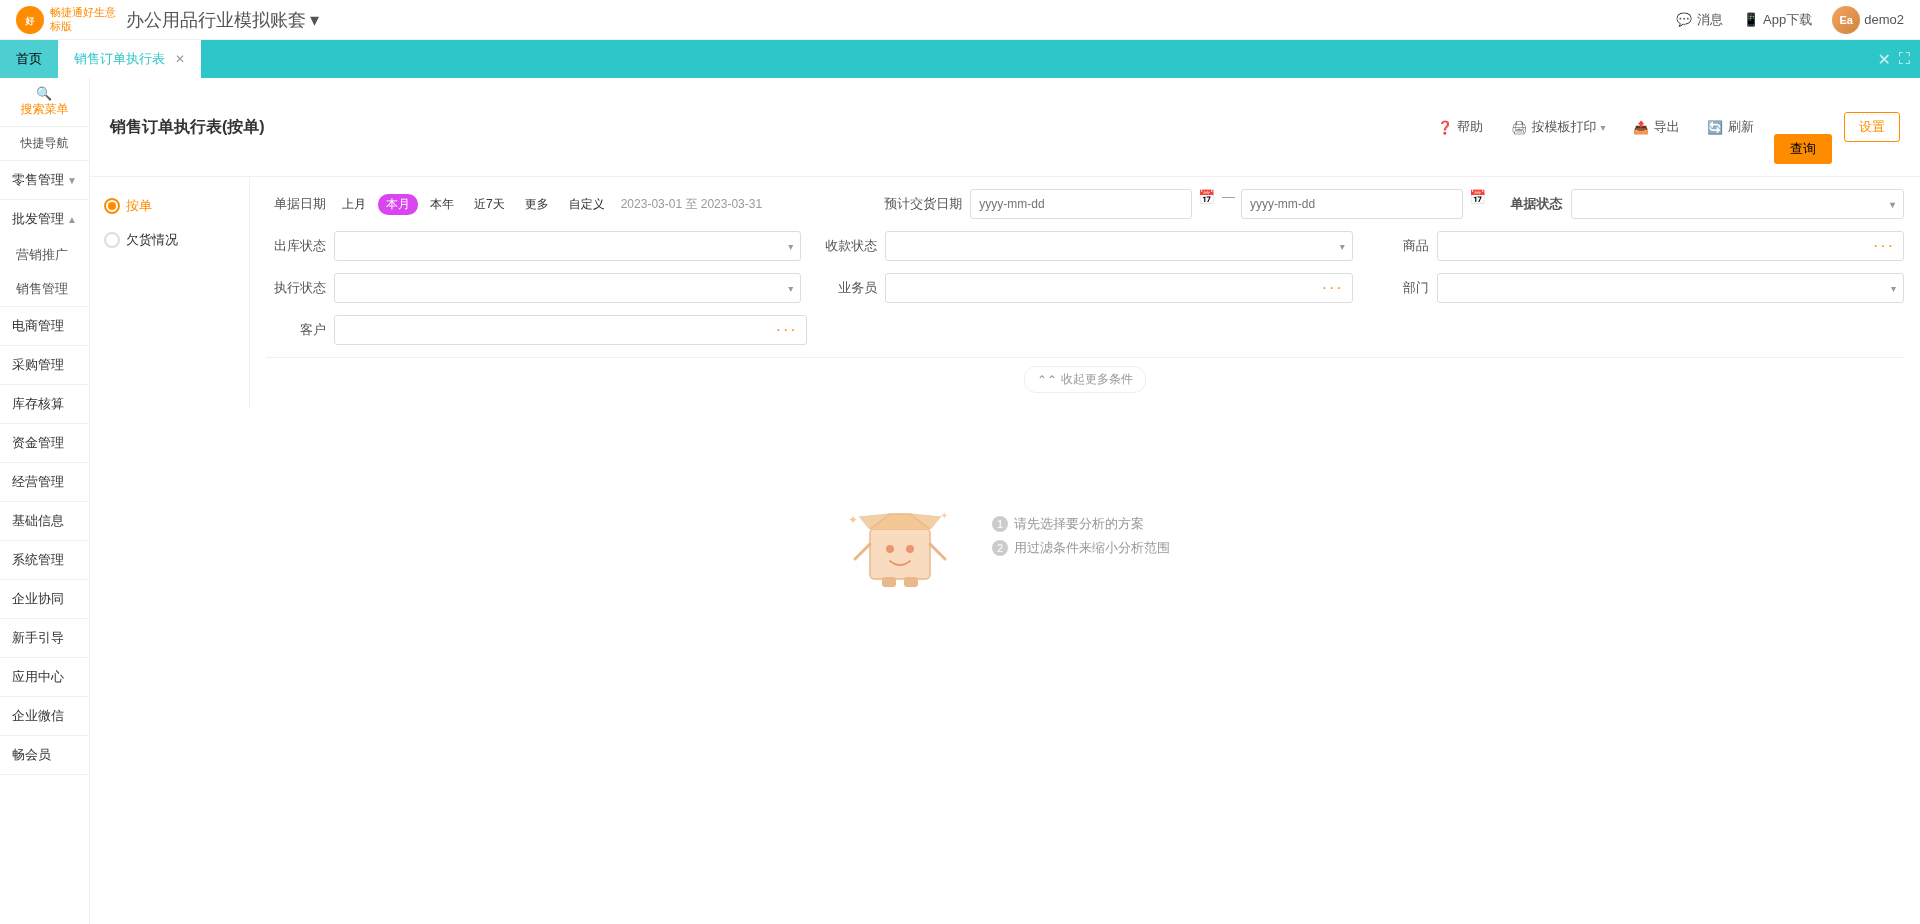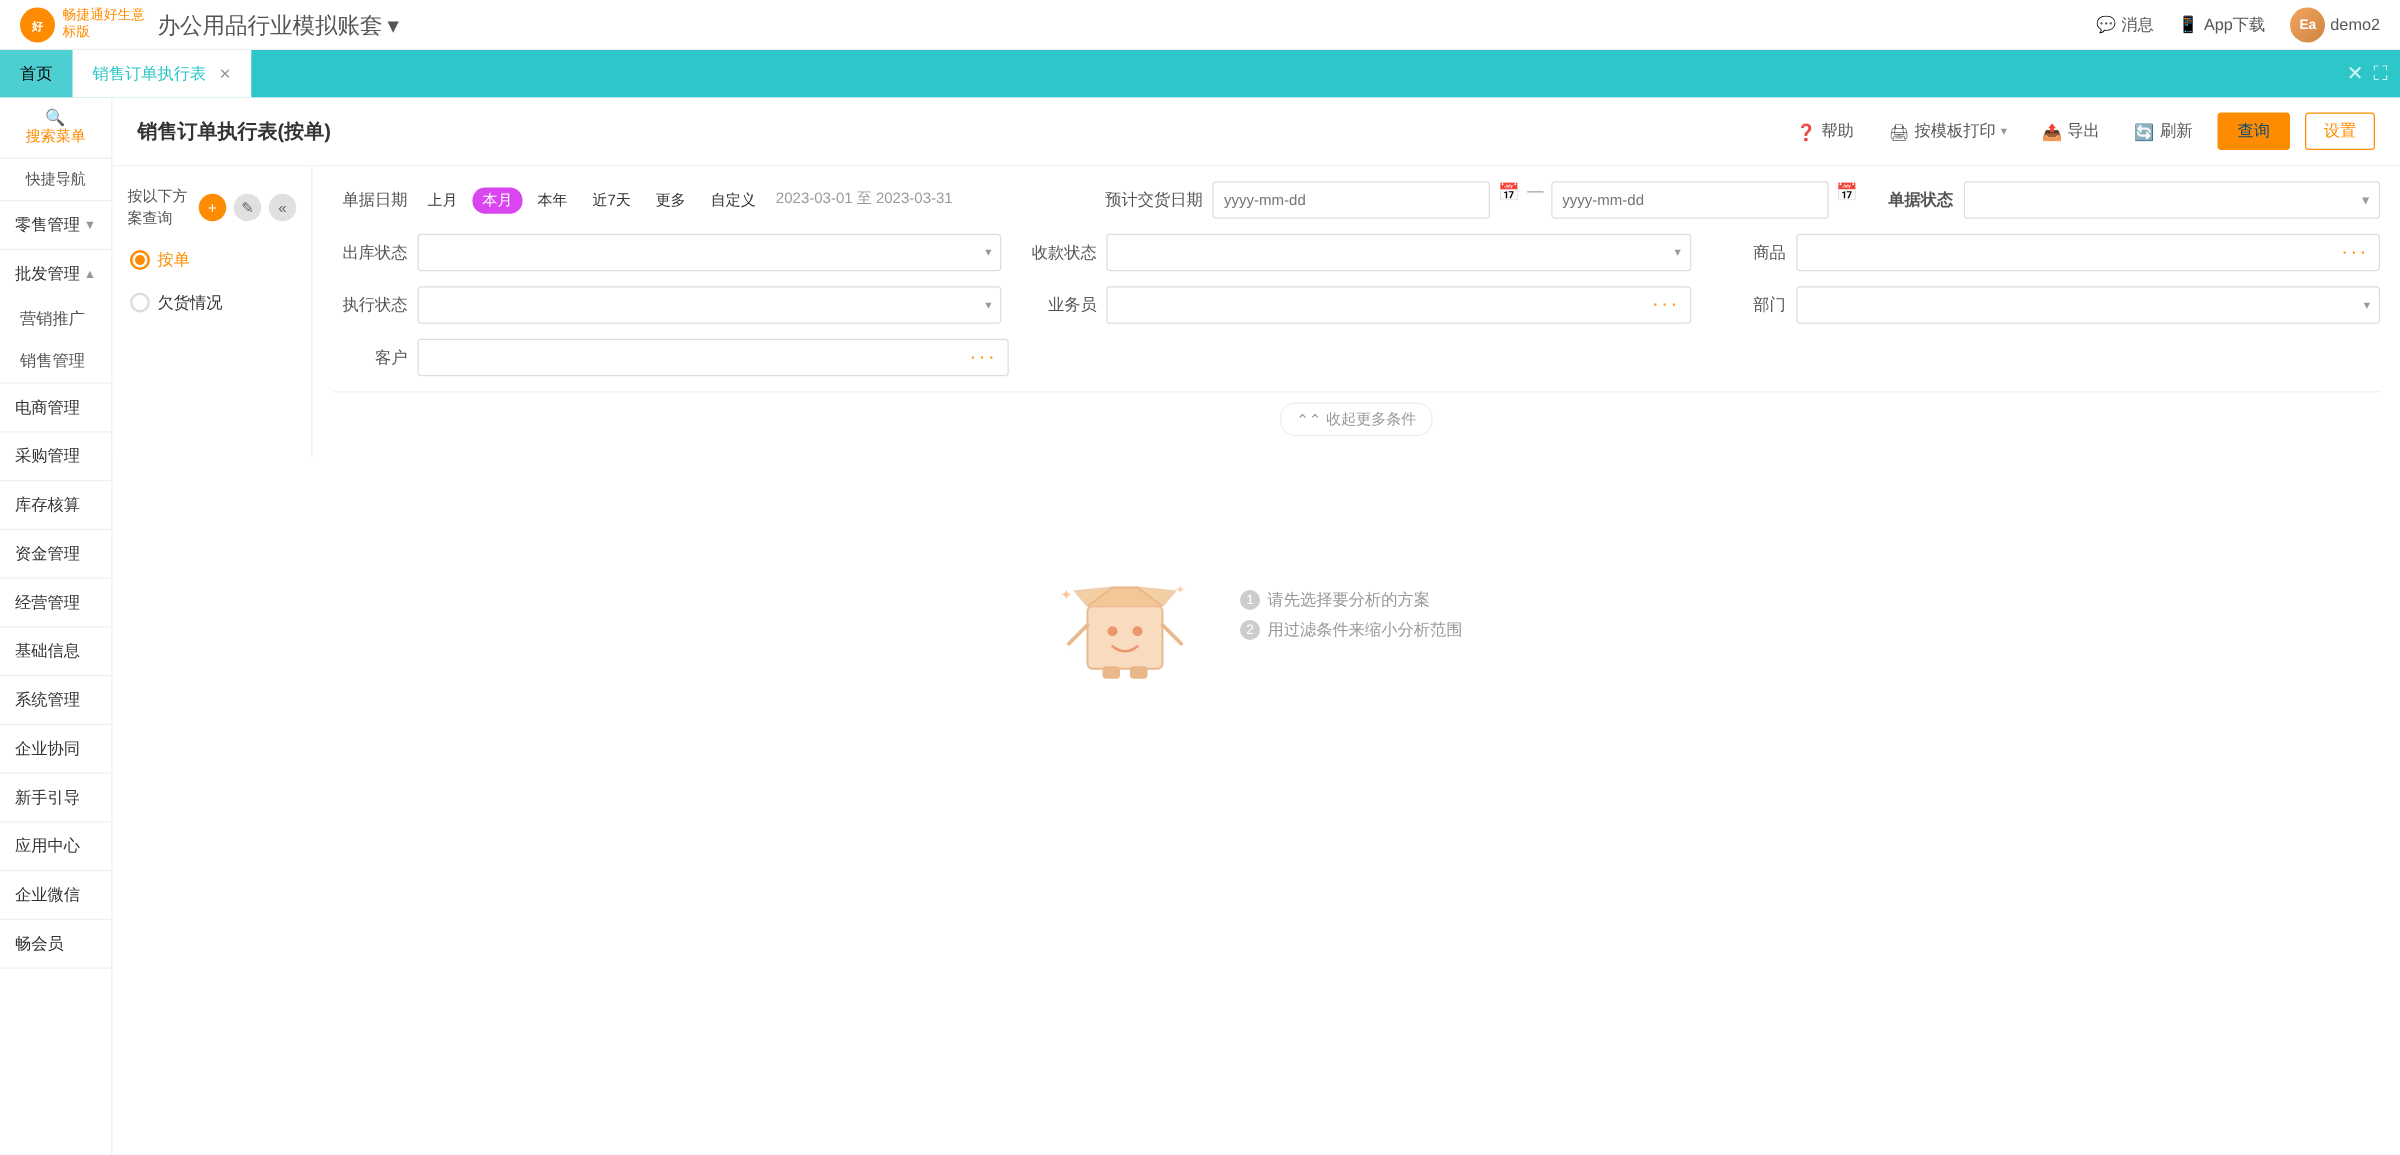--- a/index.html
+++ b/index.html
@@ -213,26 +213,27 @@
       align-items: center;
       gap: 4px;
       font-size: 13px;
       color: #555;
       cursor: pointer;
       padding: 4px 8px;
       border-radius: 3px;
     }
     .action-btn-primary {
       background: #ff8c00;
-      color: #0c4a6e;
+      color: #000000;
       border: none;
       padding: 6px 16px;
       border-radius: 3px;
       font-size: 13px;
       cursor: pointer;
+      margin-top: 44px;
     }
     .action-btn-outline {
       background: white;
       color: #ff8c00;
       border: 1px solid #ff8c00;
       padding: 5px 14px;
       border-radius: 3px;
       font-size: 13px;
       cursor: pointer;
     }
@@ -661,47 +662,39 @@
             <span>刷新</span>
           </div>
           <button class="action-btn-primary">查询</button>
           <button class="action-btn-outline">设置</button>
         </div>
       </div>
 
       <div class="filter-area">
 
         <div class="filter-sidebar">
-          <div class="filter-sidebar-header">
-            <span style="font-size:12px;color:#555;">按以下方案查询</span>
-            <div class="filter-sidebar-icons">
-              <div class="filter-icon-btn orange">+</div>
-              <div class="filter-icon-btn gray">✎</div>
-              <div class="filter-icon-btn gray">«</div>
-            </div>
-          </div>
           <div class="filter-sidebar-item active">
             <div class="dot">
               <div class="dot-inner"></div>
             </div>
             <span>按单</span>
           </div>
           <div class="filter-sidebar-item">
             <span style="width:16px;height:16px;border-radius:50%;border:2px solid #ddd;display:inline-block;"></span>
             <span>欠货情况</span>
           </div>
         </div>
 
         <div class="filter-form">
 
           <div class="filter-row">
 
             <div class="filter-group" style="min-width:380px;flex:1.5;">
               <span class="filter-label">单据日期</span>
-              <div style="display:flex;align-items:flex-start;gap:4px;">
+              <div style="display:flex;align-items:center;gap:4px;">
                 <span class="quick-date-btn">上月</span>
                 <span class="quick-date-btn active">本月</span>
                 <span class="quick-date-btn">本年</span>
                 <span class="quick-date-btn">近7天</span>
                 <span class="quick-date-btn">更多</span>
                 <span class="quick-date-btn">自定义</span>
                 <span class="date-range-text">2023-03-01 至 2023-03-31</span>
               </div>
             </div>
 

